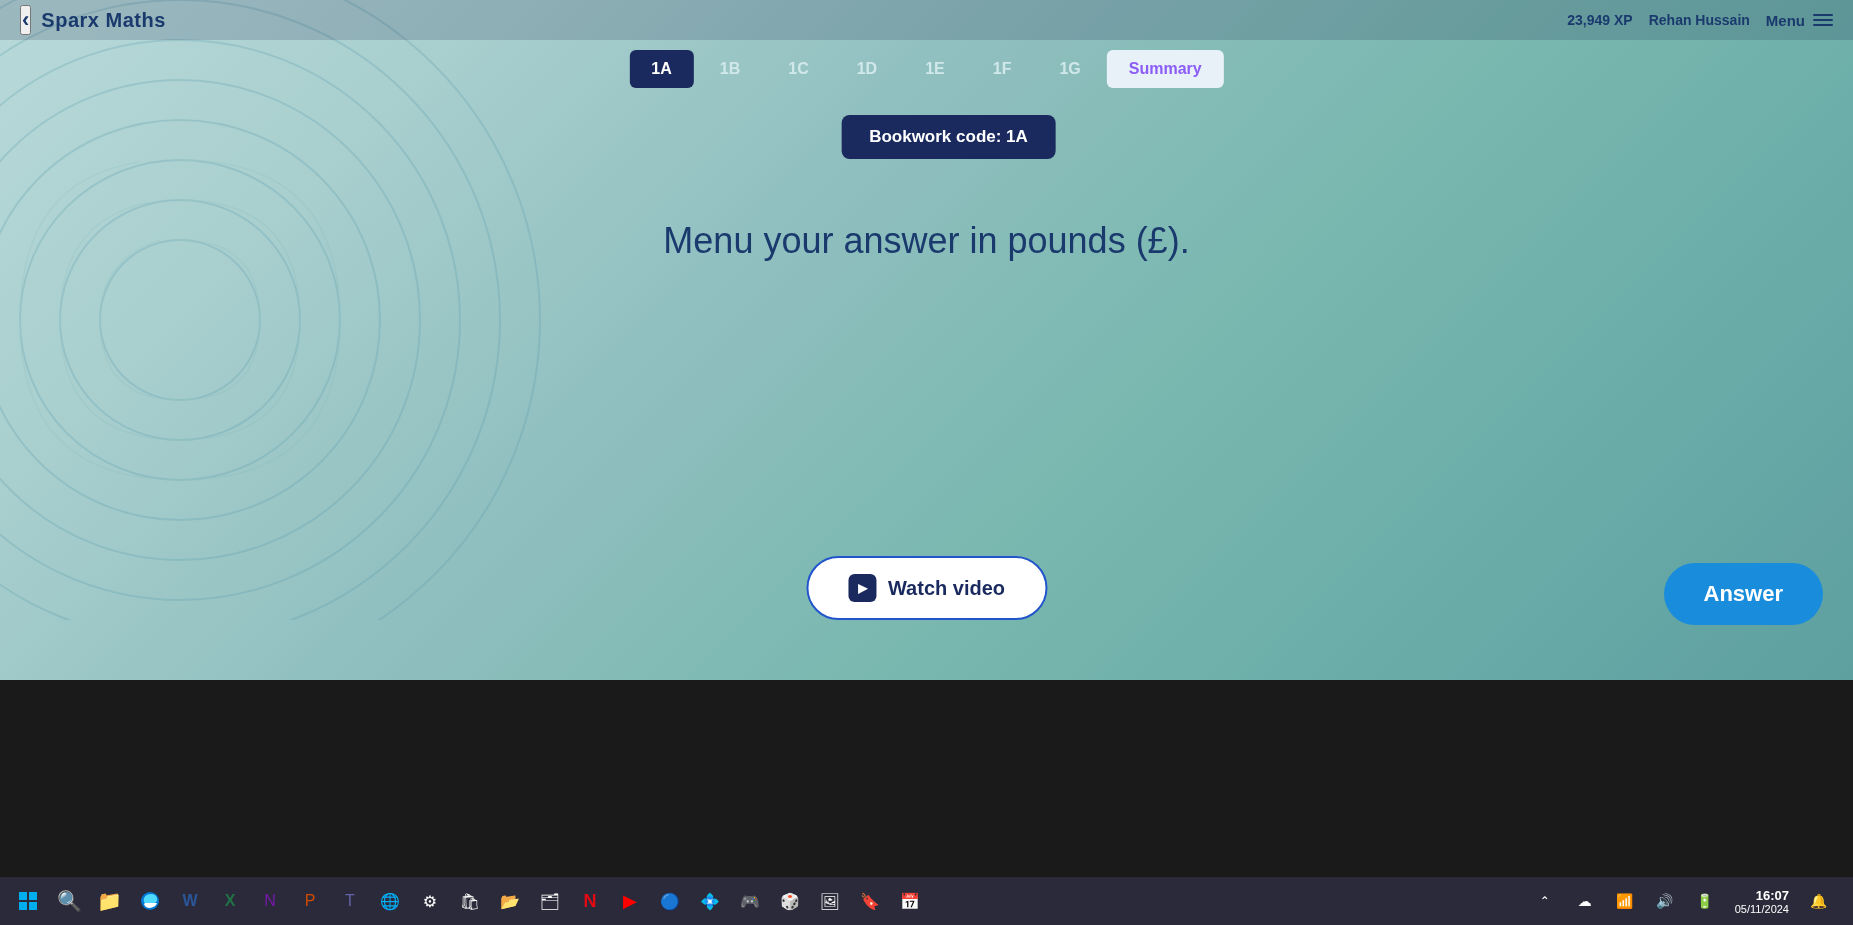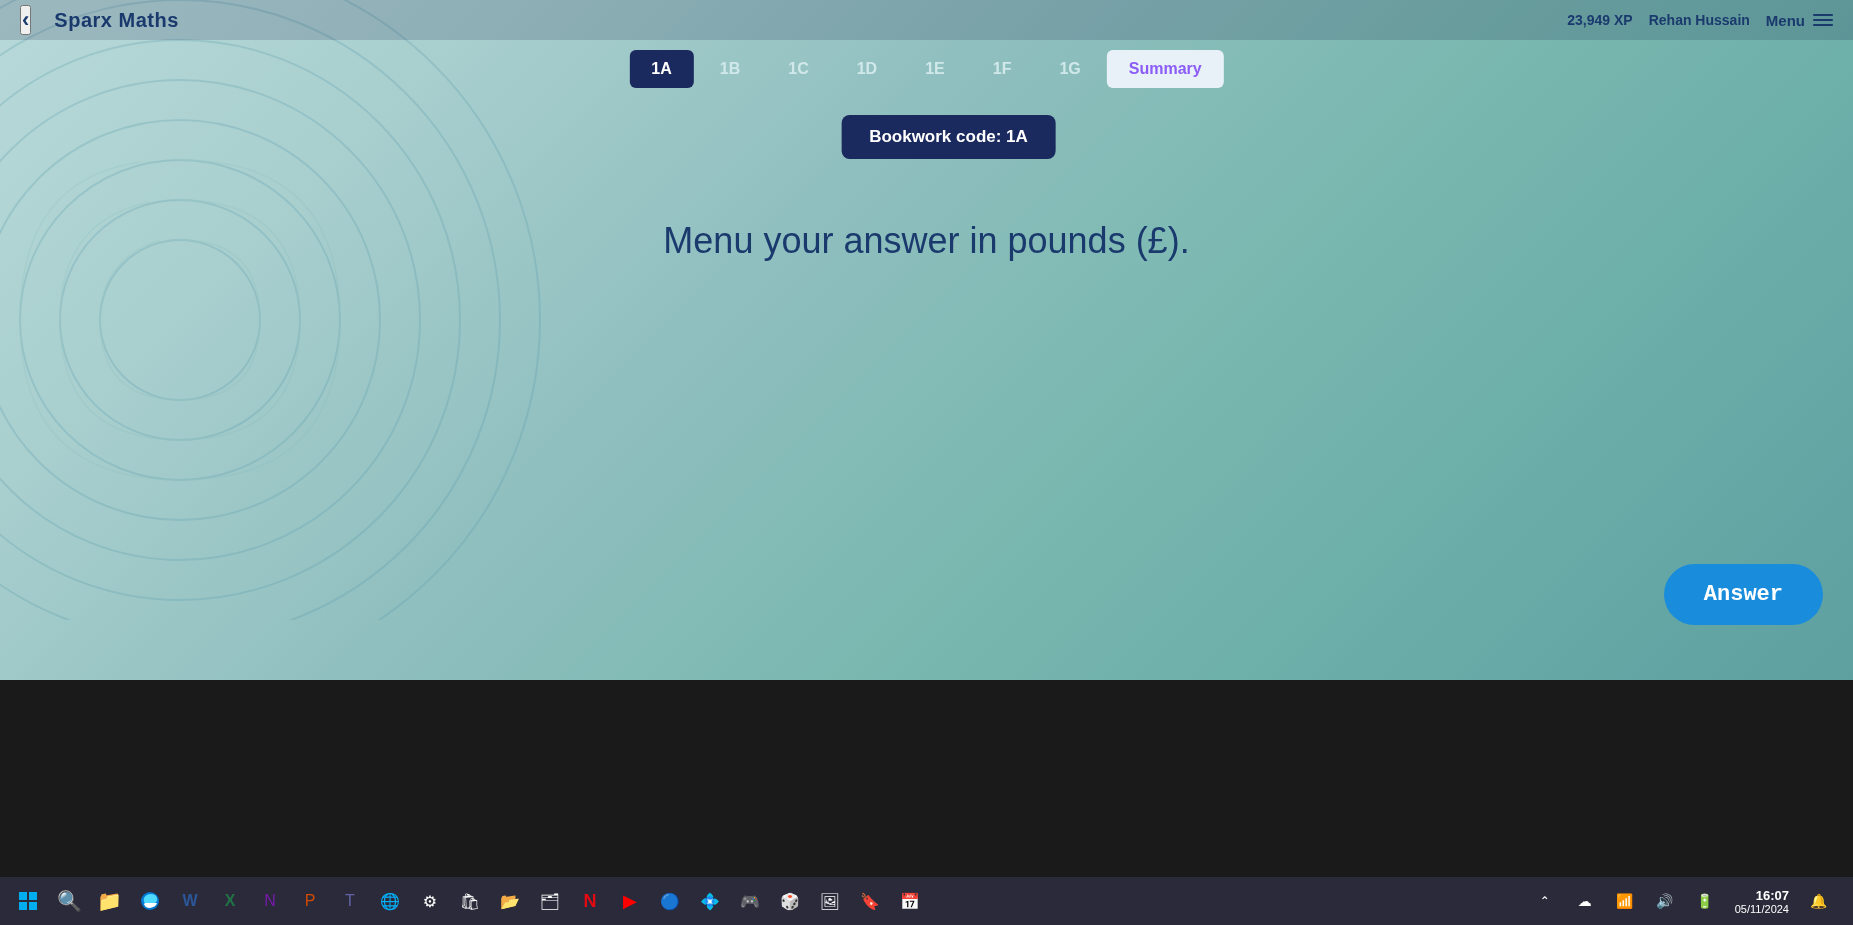--- a/index.html
+++ b/index.html
@@ -43,21 +43,20 @@
       cursor: pointer;
       margin-right: 10px;
       font-weight: bold;
     }
 
     .brand-title {
       color: #1a3a6e;
       font-size: 20px;
       font-weight: 700;
       letter-spacing: 0.5px;
-      margin-left: 13px;
     }
 
     .top-right {
       margin-left: auto;
       display: flex;
       align-items: center;
       gap: 16px;
     }
 
     .xp-display {
@@ -240,21 +239,20 @@
       bottom: 55px;
       right: 30px;
       background: #1a8cdc;
       color: white;
       padding: 18px 40px;
       border-radius: 50px;
       font-size: 22px;
       font-weight: 700;
       cursor: pointer;
       border: none;
-      font-family: Liberation Mono, monospace;
     }
 
     
     .taskbar {
       position: absolute;
       bottom: 0;
       left: 0;
       right: 0;
       height: 245px;
       background: #1a1a1a;
@@ -382,20 +380,24 @@
   </nav>
 
   <div class="info-row">
     <div class="bookwork-code">Bookwork code: 1A</div>
   </div>
 
   <div class="question-area">
     <div class="question-sub">Menu your answer in pounds (£).</div>
   </div>
 
+  <button class="watch-video-btn">
+    <div class="video-icon"></div>
+    <span>Watch video</span>
+  </button>
 
   <button class="answer-btn">Answer</button>
 
 </div>
 
 <div class="taskbar">
   <div class="taskbar-inner">
 
     <div class="taskbar-icon taskbar-start">
       <svg width="20" height="20" viewBox="0 0 20 20">

